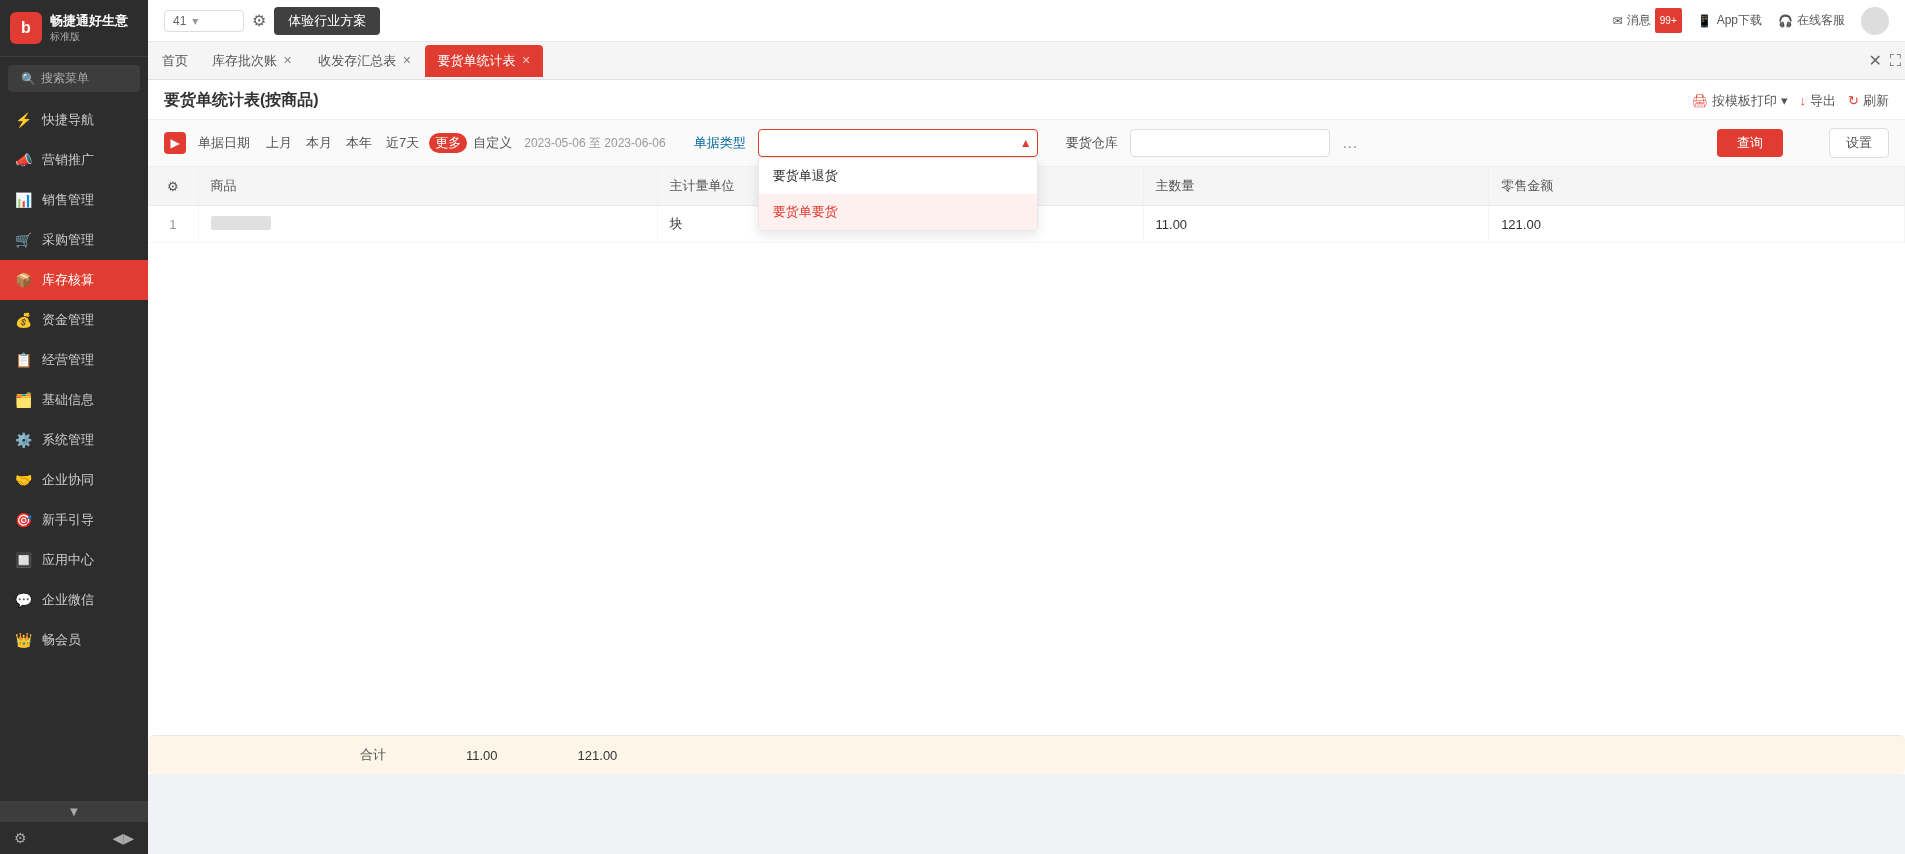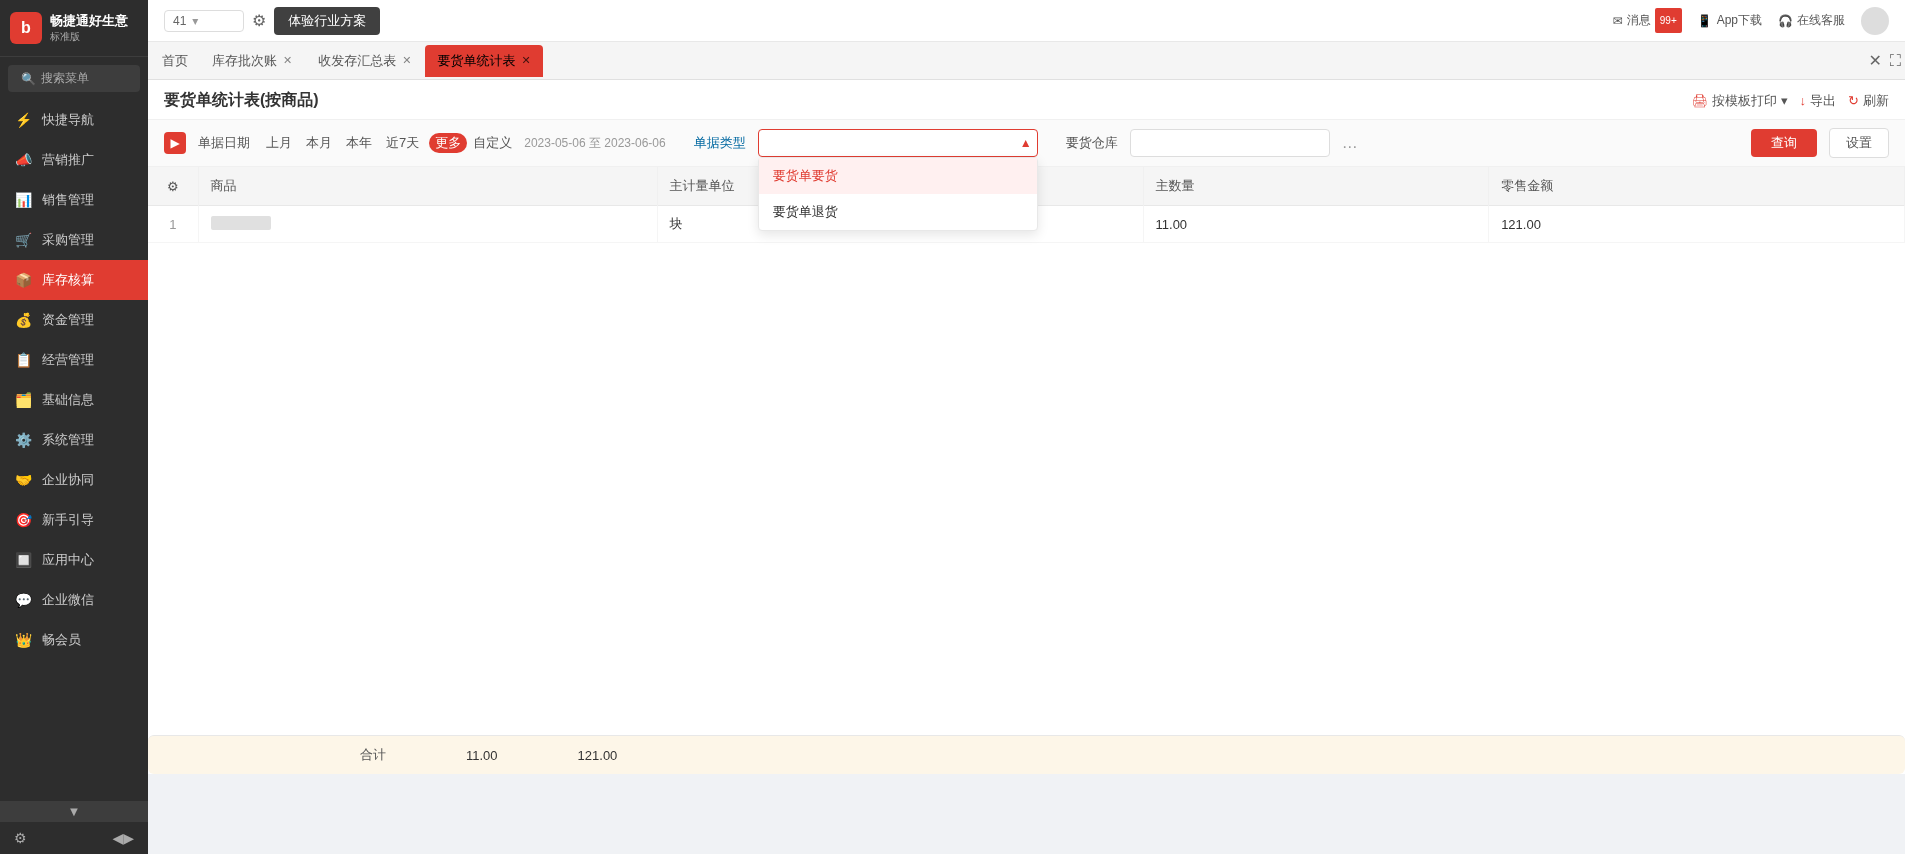--- a/index.html
+++ b/index.html
@@ -148,21 +148,21 @@
       border-radius: 4px 4px 0 0;
       cursor: pointer;
       font-size: 13px;
       color: #555;
       background: transparent;
       gap: 6px;
       height: 32px;
     }
     .tab.active {
       background: #e03c31;
-      color: #000000;
+      color: #ffffff;
     }
     .tab .close-icon { font-size: 11px; color: inherit; opacity: 0.7; }
     .tab-home { color: #555; padding: 6px 10px; cursor: pointer; }
     .tabs-right { margin-left: auto; display: flex; align-items: center; gap: 8px; }
     .tabs-right-btn { color: #666; cursor: pointer; font-size: 16px; }
 
     
     .page-content {
       flex: 1;
       background: #fff;
@@ -282,20 +282,21 @@
     }
     .settings-btn {
       background: white;
       color: #555;
       border: 1px solid #ddd;
       border-radius: 4px;
       padding: 5px 16px;
       font-size: 13px;
       cursor: pointer;
       font-family: inherit;
+      margin-left: 34px;
     }
 
     
     .dropdown-menu {
       position: absolute;
       top: 100%;
       left: 0;
       background: white;
       border: 1px solid #e8e8e8;
       border-radius: 4px;
@@ -532,22 +533,22 @@
         </div>
         <div class="date-range">2023-05-06 至 2023-06-06</div>
         <span class="filter-type-label">单据类型</span>
         <div class="filter-select-wrapper">
           <select class="filter-select">
             <option></option>
           </select>
           <span class="select-arrow">▲</span>
           
           <div class="dropdown-menu">
+            <div class="dropdown-item">要货单退货</div>
             <div class="dropdown-item selected">要货单要货</div>
-            <div class="dropdown-item">要货单退货</div>
           </div>
         </div>
         <span class="warehouse-label">要货仓库</span>
         <input class="warehouse-select" type="text" style="">
         <span class="more-filter-btn">…</span>
         <button class="query-btn">查询</button>
         <button class="settings-btn">设置</button>
       </div>
     </div>
 

